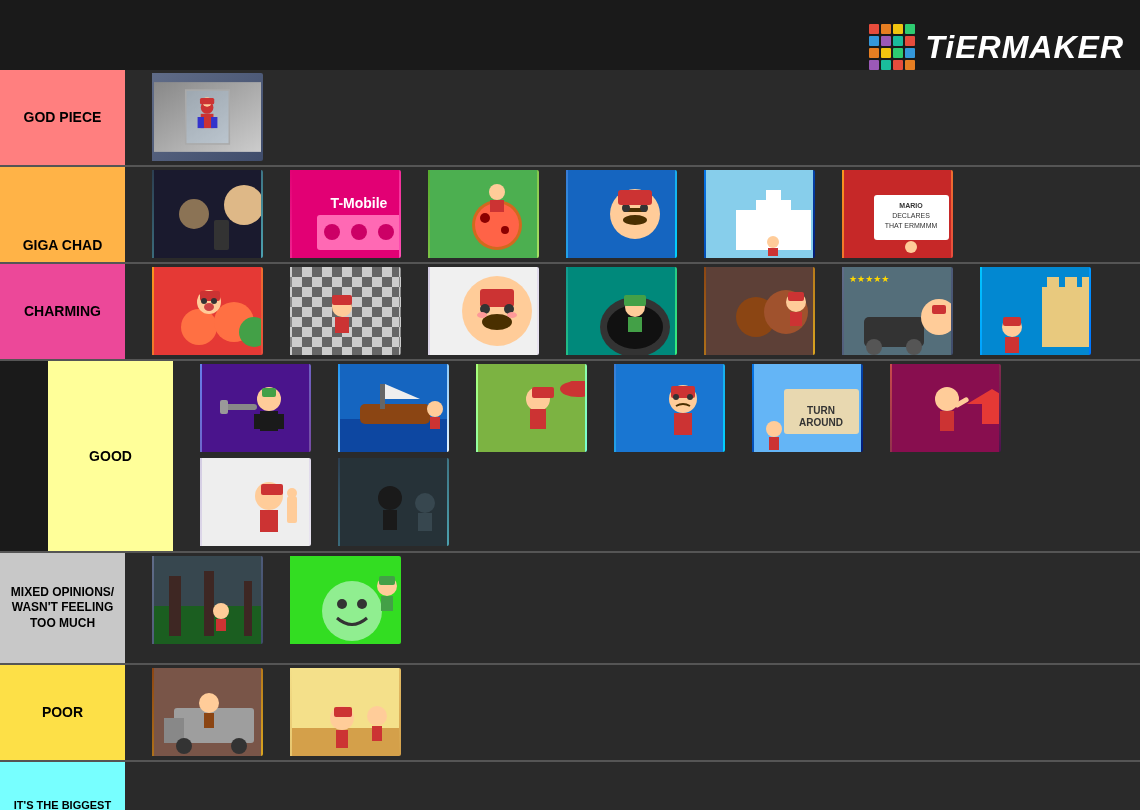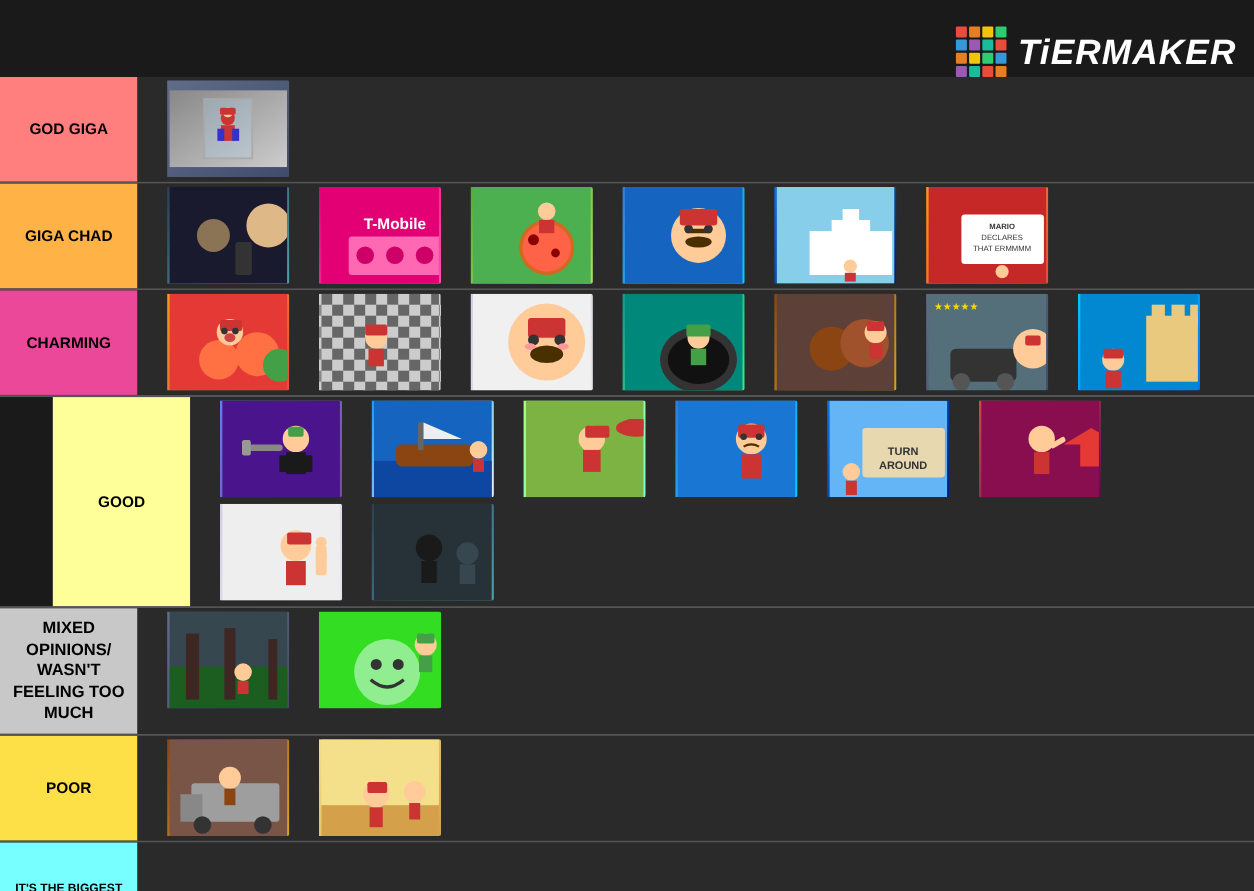--- a/index.html
+++ b/index.html
@@ -190,21 +190,21 @@
           <div class="logo-cell" style="background: rgb(230, 126, 34);"></div>
         </div>
       <div class="logo-title">
         <span>TiERMAKER</span>
       </div>
     </div>
   </div>
 
   <div class="tier-row tier-god">
     <div class="tier-label" style="background:#ff7f7f;">
-      <span>GOD GIGA</span>
+      <span>GOD PIECE</span>
     </div>
     <div class="tier-items">
       <div class="tier-item">
         <div class="img-placeholder img-grey">
 
           <svg width="135" height="88" viewBox="0 0 135 88">
             <defs>
               <linearGradient id="g1" x1="0%" y1="0%" x2="100%" y2="100%">
                 <stop offset="0%" style="stop-color:#888;stop-opacity:1"></stop>
                 <stop offset="100%" style="stop-color:#ccc;stop-opacity:1"></stop>
@@ -220,21 +220,21 @@
             <rect x="72" y="44" width="8" height="14" fill="#3333cc"></rect>
             <circle cx="67" cy="25" r="6" fill="#ffcc99"></circle>
             <rect x="58" y="20" width="18" height="8" fill="#cc3333" rx="2"></rect>
           </svg>
         </div>
       </div>
     </div>
   </div>
 
   <div class="tier-row tier-gigachad">
-    <div class="tier-label" style="background:#ffb347;">
+    <div class="tier-label" style="background:#ffb347;align-items:flex-end;">
       <span>GIGA CHAD</span>
     </div>
     <div class="tier-items">
 
       <div class="tier-item">
         <div class="img-placeholder img-dark">
           <svg width="135" height="88">
               <rect width="135" height="88" fill="#1a1a2e"></rect>
             <circle cx="40" cy="44" r="15" fill="#8B7355"></circle>
             <circle cx="90" cy="35" r="20" fill="#DEB887"></circle>
@@ -547,21 +547,21 @@
             <rect x="43" y="52" width="14" height="20" fill="#1a1a1a"></rect>
             <circle cx="85" cy="45" r="10" fill="#37474F"></circle>
             <rect x="78" y="55" width="14" height="18" fill="#37474F"></rect>
           </svg>
         </div>
       </div>
     </div>
   </div>
 
   <div class="tier-row tier-mixed">
-    <div class="tier-label" style="background:#c8c8c8; font-size:15px;">
+    <div class="tier-label" style="background:#c8c8c8; font-size:12px;">
       <span>MIXED OPINIONS/ WASN'T FEELING TOO MUCH</span>
     </div>
     <div class="tier-items">
       <div class="tier-item">
         <div class="img-placeholder img-grey">
           <svg width="135" height="88">
               <rect width="135" height="88" fill="#37474F"></rect>
 
             <rect x="0" y="50" width="135" height="38" fill="#1B5E20"></rect>
             <rect x="15" y="20" width="12" height="60" fill="#3E2723"></rect>

